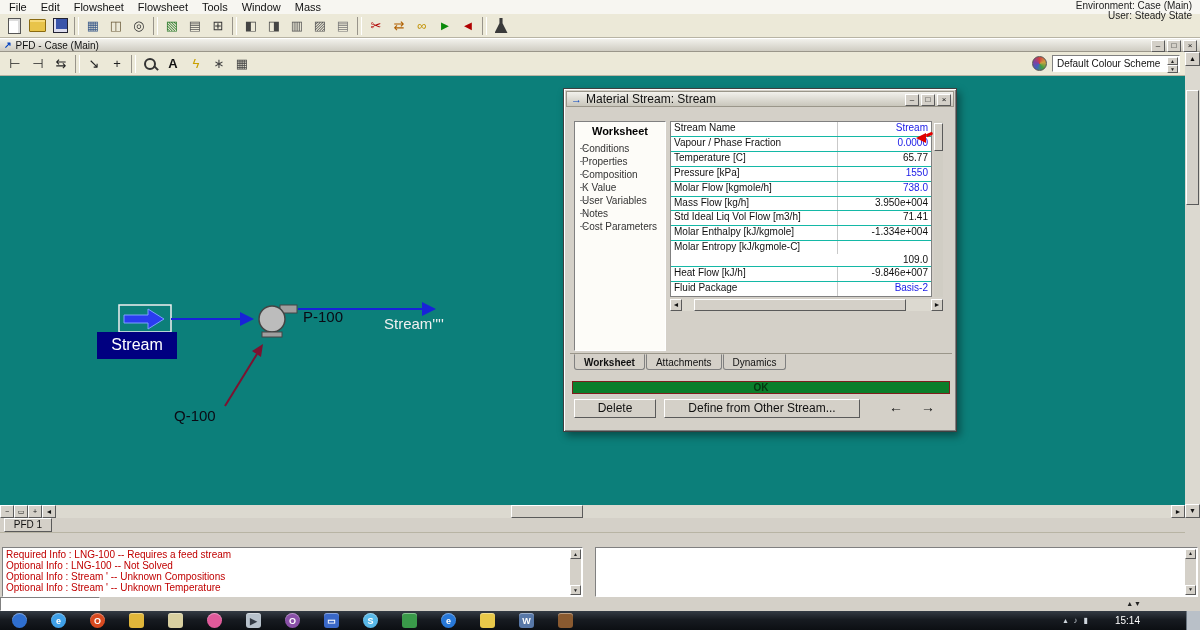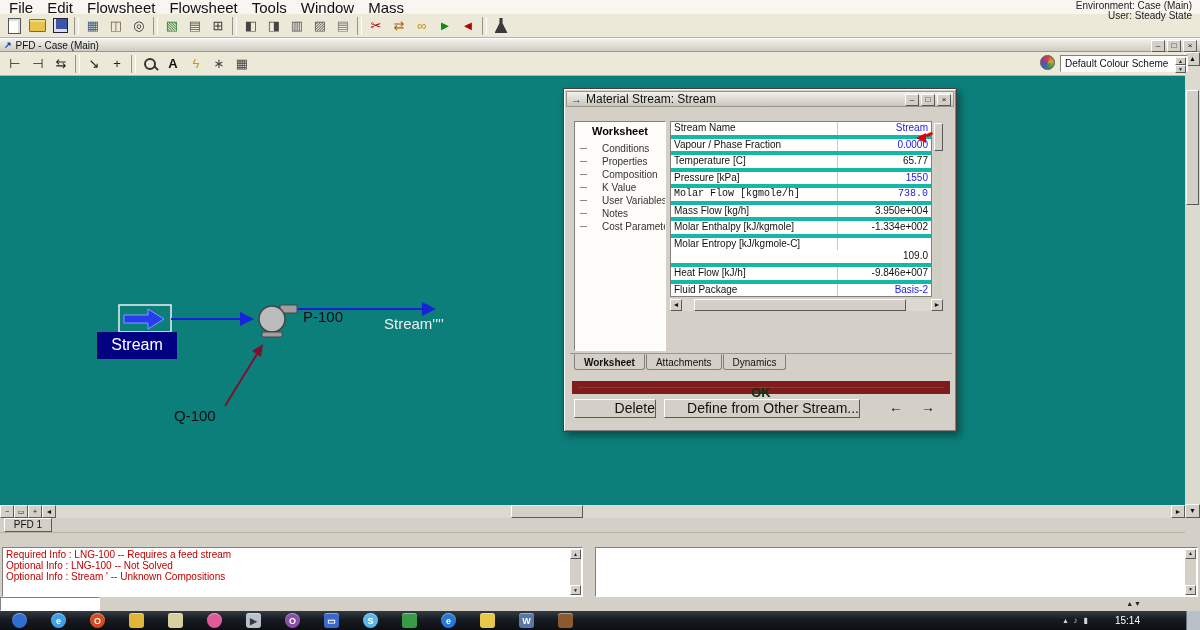--- a/index.html
+++ b/index.html
@@ -5,21 +5,21 @@
   *{margin:0;padding:0;box-sizing:border-box}
   html,body{width:1200px;height:630px;overflow:hidden;background:#d4d0c8}
   #screen{position:relative;width:1200px;height:630px;background:#d4d0c8;
           font-family:"Liberation Sans",sans-serif;font-size:11px;color:#111;overflow:hidden}
   .abs{position:absolute}
   .raised{border:1px solid;border-color:#ffffff #5a5a5a #5a5a5a #ffffff;background:#d4d0c8}
   .sunken{border:1px solid;border-color:#808080 #ffffff #ffffff #808080;background:#fff}
 
   
   #menubar{left:0;top:0;width:1200px;height:14px;background:#f7f6f1;display:flex;align-items:center;padding-left:2px}
-  .mitem{padding:0 7px;font-size:15px;line-height:13px;cursor:default}
+  .mitem{padding:0 7px;font-size:11px;line-height:13px;cursor:default}
   #envbox{position:absolute;right:8px;top:1px;text-align:right;font-size:10px;line-height:10px;color:#222;z-index:30}
 
   
   #toolbar{left:0;top:14px;width:1200px;height:24px;background:#ece9d8;border-bottom:1px solid #b8b4a4;
            display:flex;align-items:center;padding:0 3px;gap:1px}
   #pfd-toolbar{left:0;top:52px;width:1185px;height:24px;background:#ece9d8;border-bottom:1px solid #b8b4a4;
            display:flex;align-items:center;padding:0 4px;gap:1px}
   .ticon{width:22px;height:20px;display:flex;align-items:center;justify-content:center;font-size:13px;
          border:1px solid transparent;color:#333;cursor:default;position:relative}
   .ticon.sep{width:5px;height:18px;border:none;border-left:1px solid #98948a;border-right:1px solid #fff;margin:0 2px;font-size:0}
@@ -32,21 +32,21 @@
   .i-magnifier::after{content:"";position:absolute;left:13px;top:12px;width:6px;height:2px;background:#333;transform:rotate(45deg)}
   .i-palette{width:15px;height:15px;border-radius:50%;background:conic-gradient(#d04040,#d0a040,#40a040,#4060c0,#8040a0,#d04040);border:1px solid #555}
 
   
   #pfd-titlebar{left:0;top:38px;width:1200px;height:14px;background:linear-gradient(#f2f1ec,#cfccc2);
                 border-top:1px solid #fff;border-bottom:1px solid #9a968a;display:flex;align-items:center;padding-left:4px}
   #pfd-title-icon{color:#0040c0;font-weight:bold;font-size:9px;margin-right:4px}
   #pfd-title{font-size:10px;color:#111}
   .wbtns{position:absolute;right:3px;top:1px;display:flex}
   .wbtn{width:14px;height:12px;font-size:8px;line-height:10px;text-align:center;margin-left:2px;cursor:default}
-  #colour-scheme-wrap{position:absolute;right:12px;top:55px;display:flex;gap:5px;z-index:5}
+  #colour-scheme-wrap{position:absolute;right:20px;top:55px;display:flex;align-items:center;gap:5px;z-index:5}
   #colour-scheme{width:128px;height:17px;background:#fff;border:1px solid;border-color:#808080 #fff #fff #808080;
                  font-size:10px;line-height:15px;padding-left:4px;color:#111;position:relative}
   #cs-spin{position:absolute;right:1px;top:1px;width:11px;height:13px;display:flex;flex-direction:column}
   .spin-btn{flex:1;font-size:5px;line-height:6px;text-align:center;color:#222}
 
   
   #canvas{left:0;top:76px;width:1185px;height:429px;background:#0c7f7a;overflow:hidden}
   .fs-label{position:absolute;white-space:nowrap}
   #lbl-feed{left:97px;top:256px;width:80px;height:27px;background:#000080;color:#fff;font-size:16px;line-height:26px;text-align:center}
   #lbl-pump{left:303px;top:232px;color:#0a0a14;font-size:15px}
@@ -94,45 +94,45 @@
   
   #dialog{left:563px;top:88px;width:394px;height:344px;background:#d4d0c8;border:1px solid #404040;
           box-shadow:inset 1px 1px 0 #fff,inset -1px -1px 0 #808080,3px 4px 8px rgba(0,0,0,.4);z-index:10}
   #dlg-titlebar{position:absolute;left:2px;top:2px;right:2px;height:16px;display:flex;align-items:center;
                 background:linear-gradient(#f2f1ec,#c9c6bb);border:1px solid #9a968a}
   #dlg-icon{color:#0040c0;font-weight:bold;font-size:11px;margin:0 4px}
   #dlg-title{font-size:12px;color:#111}
   #dlg-nav{position:absolute;left:10px;top:32px;width:92px;height:230px;background:#fdfcf8;
            border:1px solid;border-color:#808080 #fff #fff #808080;overflow:hidden}
   #dlg-nav-header{font-weight:bold;font-size:11px;text-align:center;padding:3px 0 5px;color:#000}
-  .nav-item{font-size:10px;line-height:13px;color:#333;padding-left:27px;position:relative;white-space:nowrap}
+  .nav-item{font-size:10px;line-height:13px;color:#333;padding-left:7px;position:relative;white-space:nowrap}
   .nav-item::before{content:"";position:absolute;left:5px;top:6px;width:7px;height:1px;background:#888}
   #dlg-table{position:absolute;left:106px;top:32px;width:262px;height:176px;background:#fff;
              border:1px solid #808080;display:flex;flex-direction:column;overflow:hidden}
-  .trow{display:flex;flex:1;border-bottom:4px solid #14b8a6}
+  .trow{display:flex;flex:1;border-bottom:1px solid #14b8a6}
   .trow:last-child{border-bottom:none}
   .tlabel{width:167px;padding:0 3px;font-size:10px;line-height:12.5px;border-right:1px solid #c9c9c9;
           white-space:nowrap;overflow:hidden;color:#111}
   .tvalue{flex:1;text-align:right;padding:0 3px;font-size:10px;line-height:12.5px;white-space:nowrap;overflow:hidden}
   #dlg-vscroll{position:absolute;left:370px;top:32px;width:9px;height:176px;background:#d0cdc4}
   #dlg-vthumb{position:absolute;left:0;top:2px;width:9px;height:28px}
   #dlg-hscroll{position:absolute;left:106px;top:210px;width:273px;height:12px;background:#dcd9d0;display:flex}
   #dlg-hscroll .sbtn{width:12px;height:12px;line-height:10px}
   #dlg-hthumb{position:absolute;left:12px;top:0;width:212px;height:12px}
   #dlg-annotation{position:absolute;left:352px;top:44px;display:flex;align-items:center;z-index:3}
   #dlg-annotation .tri{width:0;height:0;border-top:5px solid transparent;border-bottom:5px solid transparent;border-right:10px solid #e00000}
   #dlg-annotation .tail{width:7px;height:3px;background:#e00000;border-radius:0 3px 3px 0;transform:translateY(-4px) rotate(-25deg)}
   #dlg-tabline{position:absolute;left:6px;top:264px;width:382px;border-top:1px solid #9a968a}
   #dlg-tabs{position:absolute;left:10px;top:265px;display:flex}
   .dtab{padding:1px 9px;font-size:10px;height:16px;line-height:13px;background:#d4d0c8;
         border:1px solid #808080;border-top:1px solid #d4d0c8;border-radius:0 0 3px 3px;margin-right:1px}
   .dtab.active{font-weight:bold}
-  #dlg-status{position:absolute;left:8px;top:292px;width:378px;height:13px;background:#0b7e2b;border:6px solid #7f1d1d;
-              color:#06350f;text-align:center;font-size:13px;line-height:11px;font-weight:bold}
-  .dbtn{position:absolute;height:19px;font-size:14px;text-align:right;line-height:17px;cursor:default}
+  #dlg-status{position:absolute;left:8px;top:292px;width:378px;height:13px;background:#0b7e2b;border:1px solid #7f1d1d;
+              color:#06350f;text-align:center;font-size:10px;line-height:11px;font-weight:bold}
+  .dbtn{position:absolute;height:19px;font-size:12px;text-align:center;line-height:17px;cursor:default}
   #btn-delete{left:10px;top:310px;width:82px}
   #btn-define{left:100px;top:310px;width:196px}
   .flat-arrow{position:absolute;top:310px;width:24px;height:18px;font-size:14px;font-weight:bold;color:#111;
               text-align:center;line-height:17px;background:transparent;border:none;cursor:default}
   #btn-prev{left:320px}#btn-next{left:352px}
 </style>
 </head>
 <body>
 
 <div id="screen">
@@ -352,31 +352,35 @@
           <div class="tvalue" style="color: rgb(26, 26, 230);">0.0000</div>
         </div>
         <div class="trow" style="color: rgb(16, 16, 16);">
           <div class="tlabel">Temperature [C]</div>
           <div class="tvalue" style="color: rgb(16, 16, 16);">65.77</div>
         </div>
         <div class="trow" style="color: rgb(26, 26, 230);">
           <div class="tlabel">Pressure [kPa]</div>
           <div class="tvalue" style="color: rgb(26, 26, 230);">1550</div>
         </div>
-        <div class="trow" style="color: rgb(26, 26, 230); font-family: Liberation Mono, monospace;">
+        <div class="trow" style="color: rgb(26, 26, 230);">
           <div class="tlabel">Molar Flow [kgmole/h]</div>
           <div class="tvalue" style="color: rgb(26, 26, 230);">738.0</div>
         </div>
         <div class="trow" style="color: rgb(16, 16, 16);">
           <div class="tlabel">Mass Flow [kg/h]</div>
           <div class="tvalue" style="color: rgb(16, 16, 16);">3.950e+004</div>
         </div>
         <div class="trow" style="color: rgb(16, 16, 16);">
+          <div class="tlabel">Std Ideal Liq Vol Flow [m3/h]</div>
+          <div class="tvalue" style="color: rgb(16, 16, 16);">71.41</div>
+        </div>
+        <div class="trow" style="color: rgb(16, 16, 16);">
           <div class="tlabel">Molar Enthalpy [kJ/kgmole]</div>
-          <div class="tvalue" style="color: rgb(16, 16, 16);">-1.334e+002</div>
+          <div class="tvalue" style="color: rgb(16, 16, 16);">-1.334e+004</div>
         </div>
         <div class="trow" style="color: rgb(16, 16, 16); flex-direction: column;">
           <div class="tlabel">Molar Entropy [kJ/kgmole-C]</div>
           <div class="tvalue" style="color: rgb(16, 16, 16);">109.0</div>
         </div>
         <div class="trow" style="color: rgb(16, 16, 16);">
           <div class="tlabel">Heat Flow [kJ/h]</div>
           <div class="tvalue" style="color: rgb(16, 16, 16);">-9.846e+007</div>
         </div>
         <div class="trow" style="color: rgb(26, 26, 230);">
@@ -437,20 +441,21 @@
   <div id="tabstrip" class="abs">
     <div id="pfd-tab" class="raised">PFD 1</div>
   </div>
 
   <div id="trace-left" class="abs pane">
     <div>
 
     <div class="trace-line">Required Info  : LNG-100 -- Requires a feed stream</div>
         <div class="trace-line">Optional Info  : LNG-100 -- Not Solved</div>
         <div class="trace-line">Optional Info  : Stream ' -- Unknown Compositions</div>
+        <div class="trace-line">Optional Info  : Stream ' -- Unknown Temperature</div>
       </div>
     <div class="slim-scroll">
       <span class="slim-btn top raised">▲</span>
       <span class="slim-btn bottom raised">▼</span>
     </div>
   </div>
   <div id="trace-right" class="abs pane">
     <div class="slim-scroll">
       <span class="slim-btn top raised">▲</span>
       <span class="slim-btn bottom raised">▼</span>

